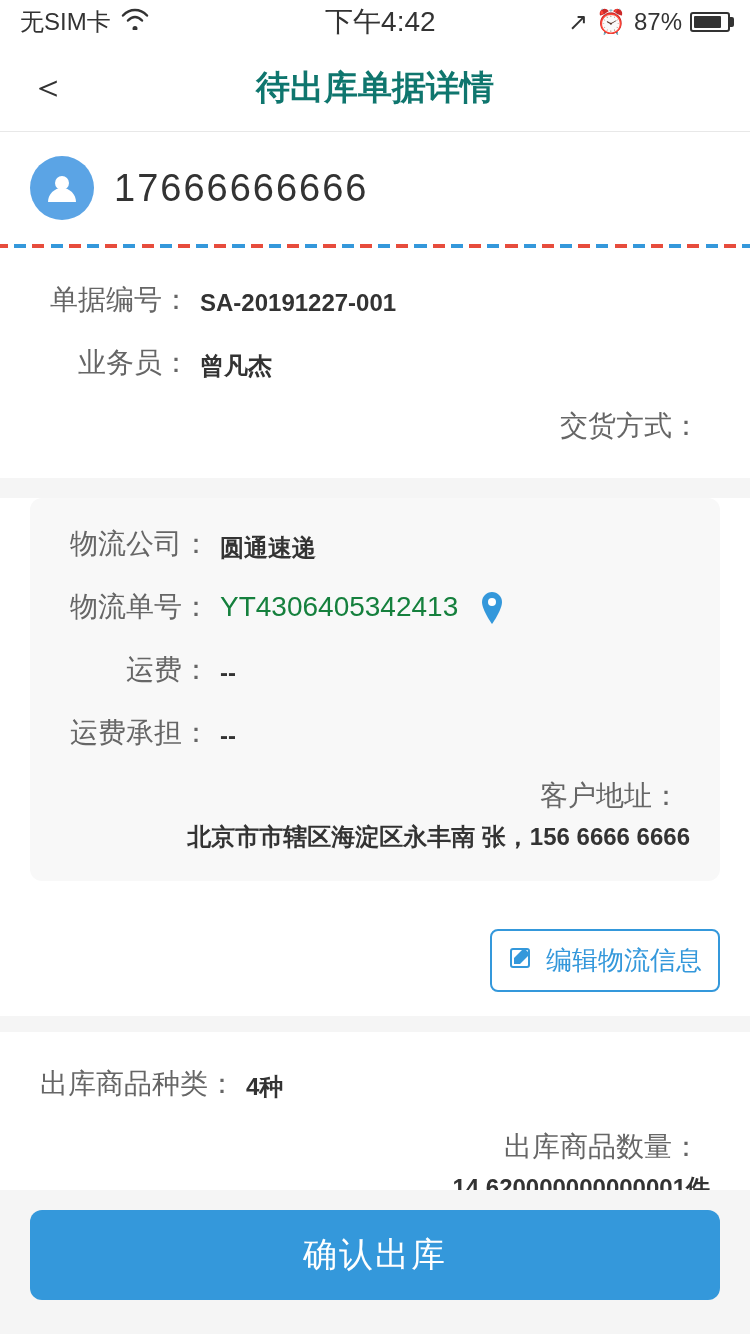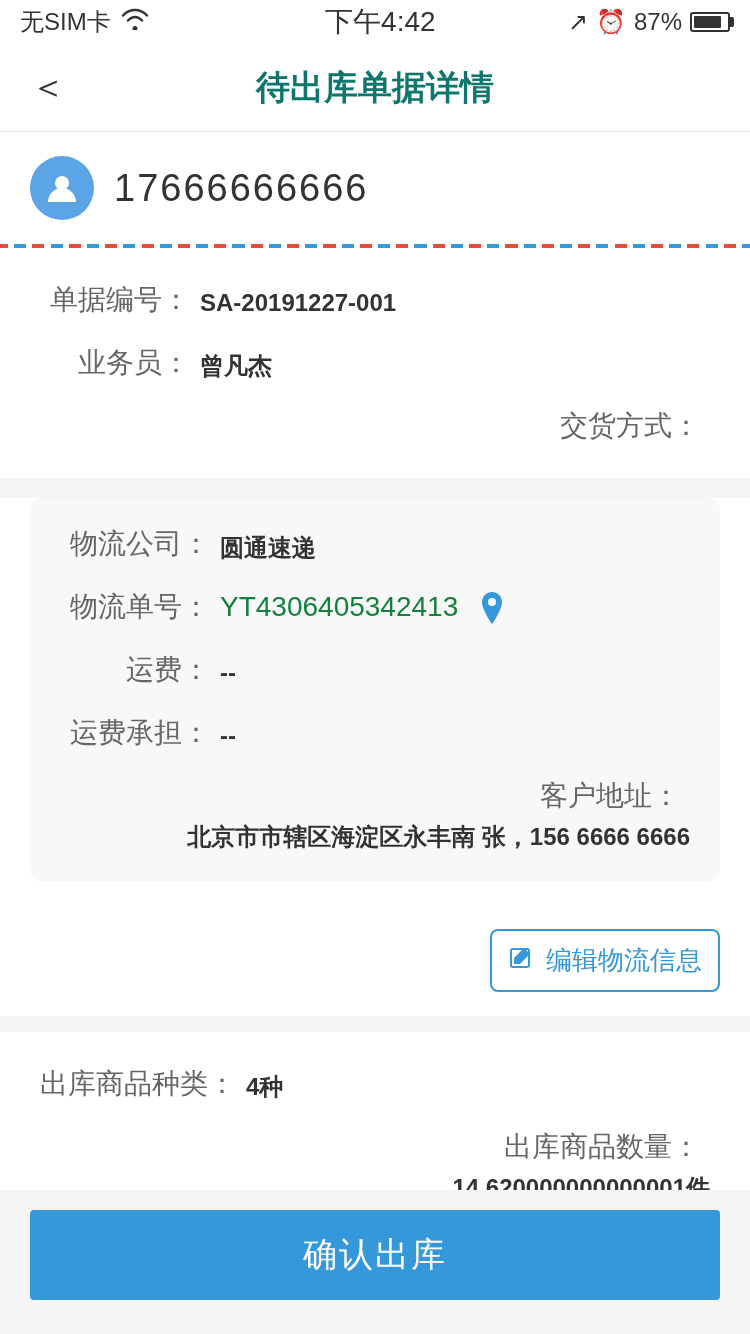--- a/index.html
+++ b/index.html
@@ -249,21 +249,21 @@
       bottom: 0;
       left: 0;
       width: 750px;
       padding: 20px 30px 34px;
       background: #f5f5f5;
     }
     .confirm-btn {
       width: 100%;
       height: 90px;
       background: #3498db;
-      border-radius: 4px;
+      border-radius: 12px;
       border: none;
       color: #fff;
       font-size: 34px;
       font-weight: 500;
       cursor: pointer;
       letter-spacing: 2px;
     }
   </style>
 </head>
 <body>

